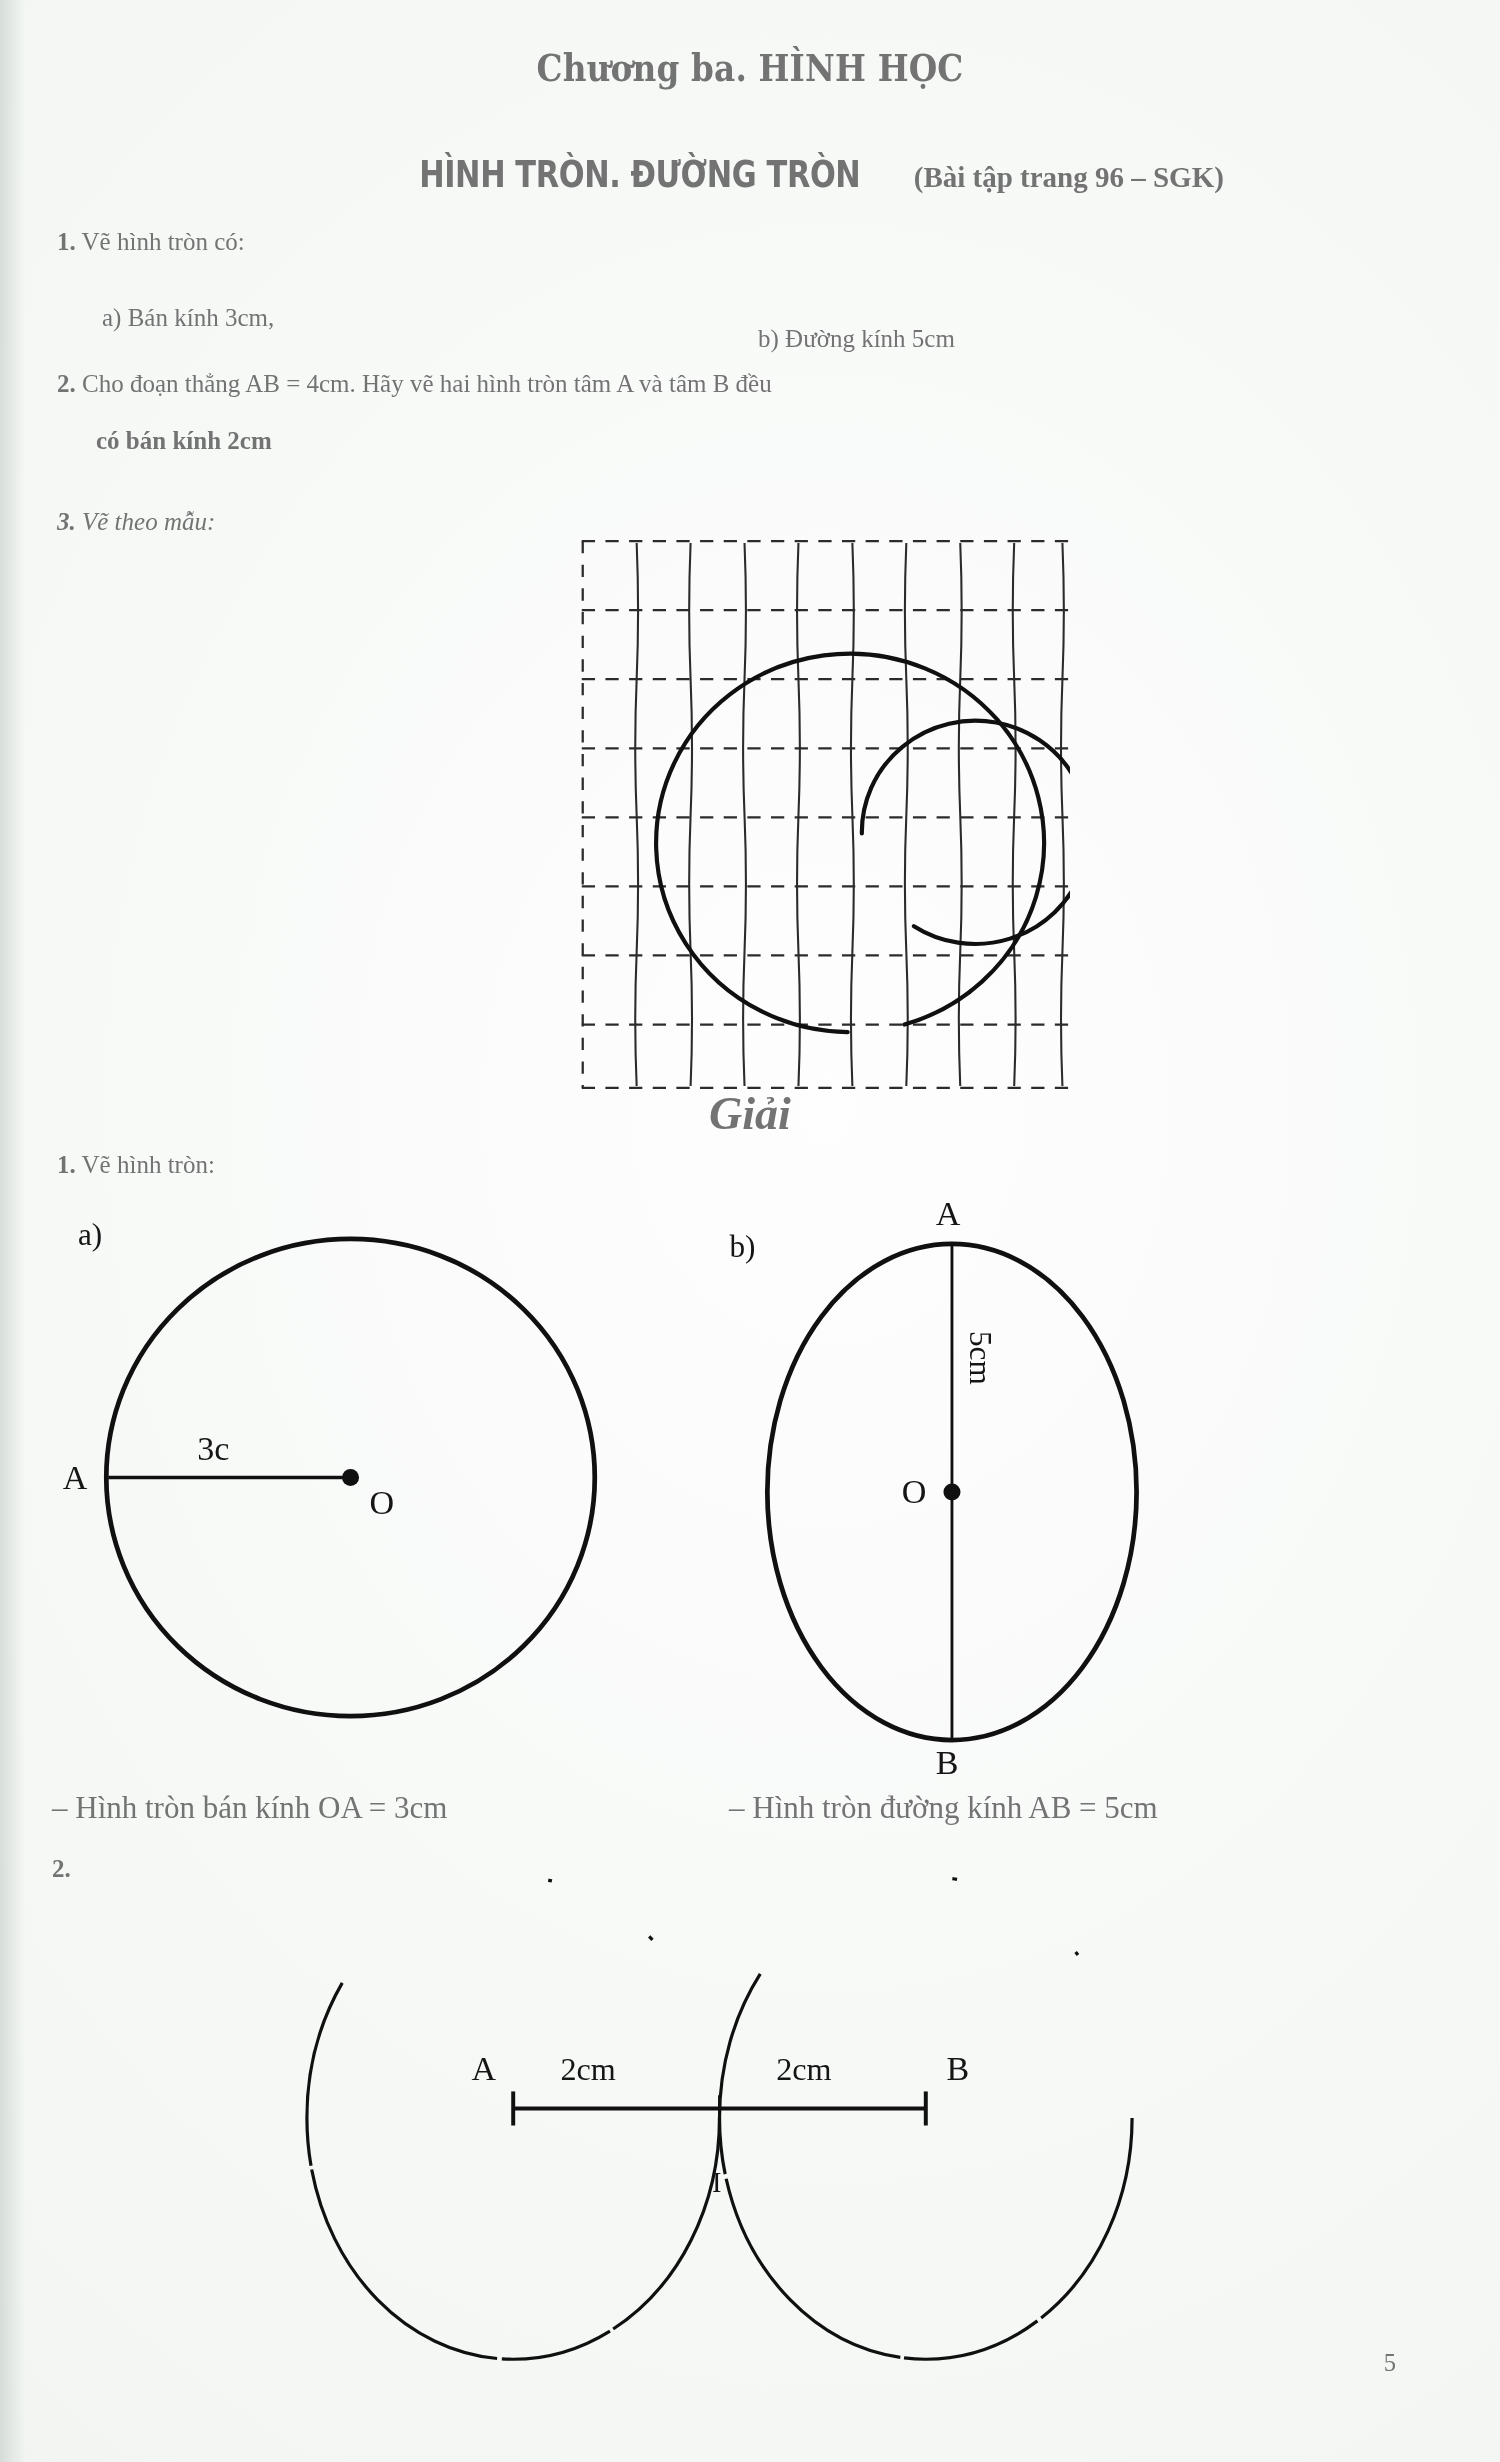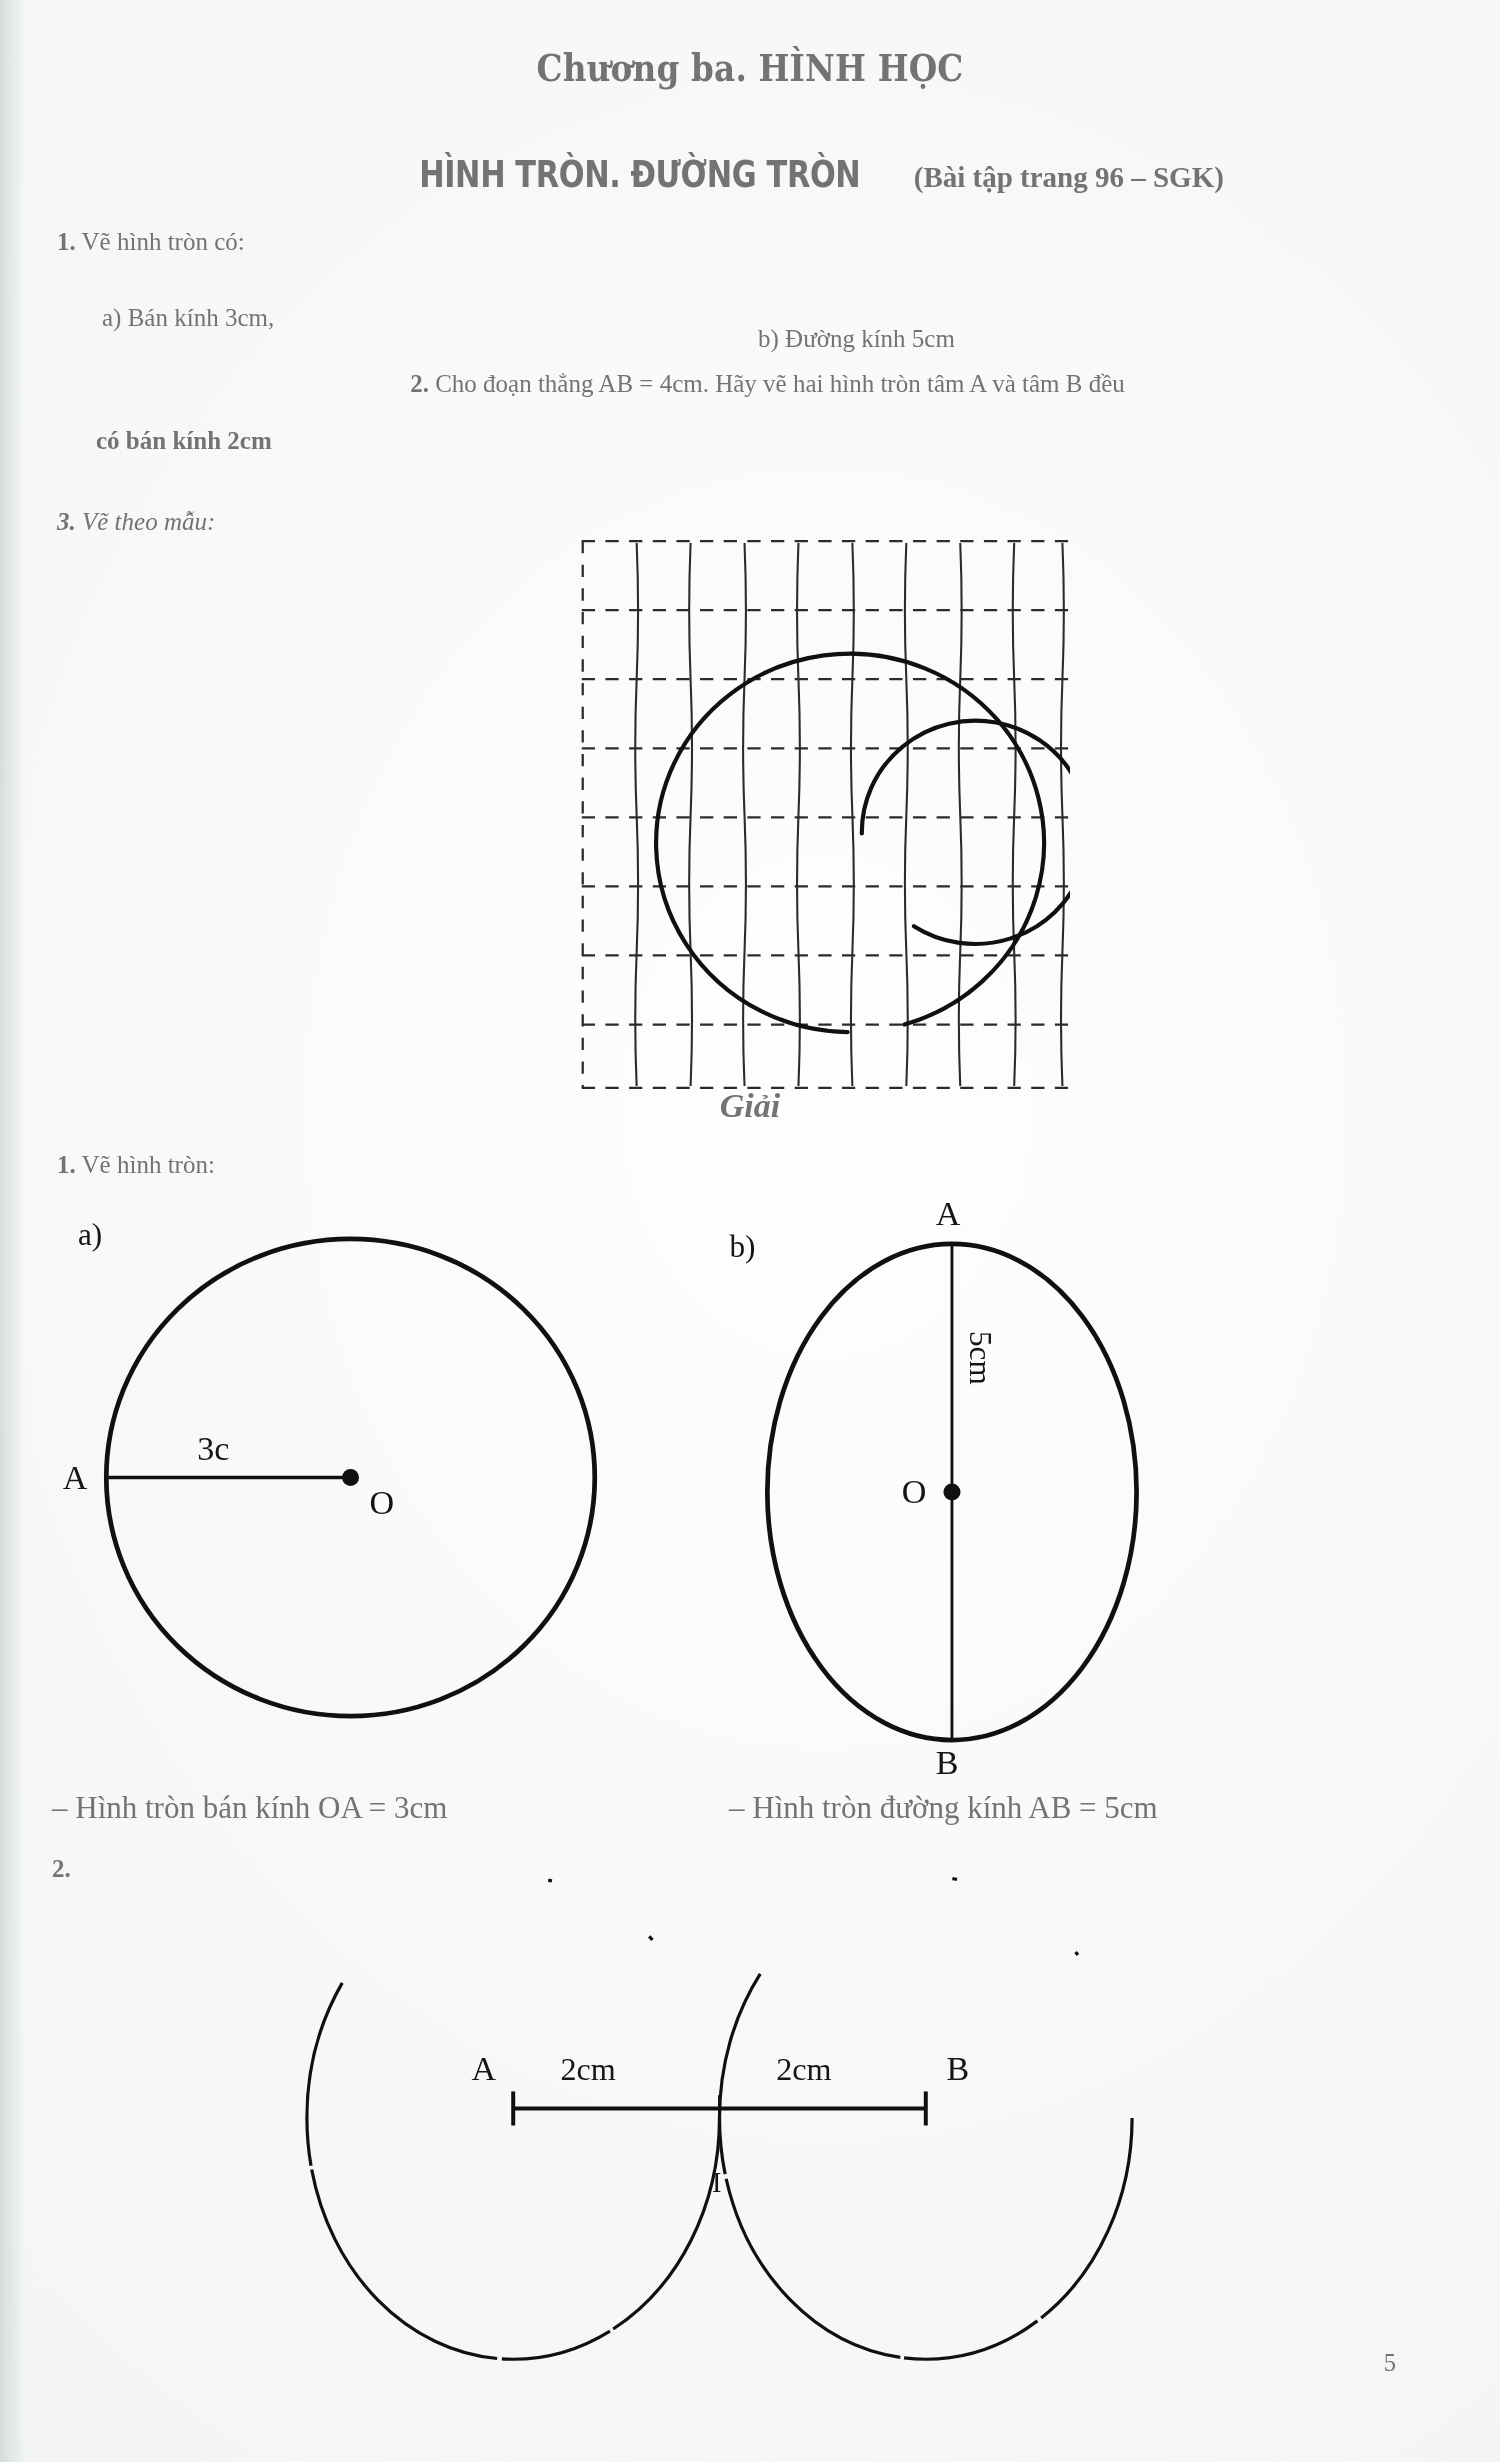--- a/index.html
+++ b/index.html
@@ -74,21 +74,21 @@
   .body-text {
     position: absolute;
     font-size: 25px;
     line-height: 1.32;
   }
   .num { font-weight: 700; }
 
   .q1 { top: 225px; left: 57px; }
   .q1a { top: 301px; left: 102px; }
   .q1b { top: 322px; left: 758px; }
-  .q2 { top: 367px; left: 57px; width: 1421px; text-align: center; }
+  .q2 { top: 367px; left: 57px; width: 1421px; }
   .q2-line2 { top: 424px; left: 96px; font-weight: bold; }
   .q3 { top: 505px; left: 57px; font-style: italic; }
 
   
   #grid-figure {
     position: absolute;
     left: 578px;
     top: 535px;
     width: 492px;
     height: 559px;
@@ -96,21 +96,21 @@
   #grid-figure svg { display: block; }
 
   .giai {
     position: absolute;
     top: 1087px;
     left: 0;
     width: 100%;
     text-align: center;
     font-weight: 700;
     font-style: italic;
-    font-size: 34px;
+    font-size: 46px;
   }
 
   .s1 { top: 1148px; left: 57px; }
 
   .fig-label {
     position: absolute;
     font-size: 31px;
   }
 
   #circle-a-wrap { position: absolute; left: 57px; top: 1203px; width: 606px; height: 568px; }

